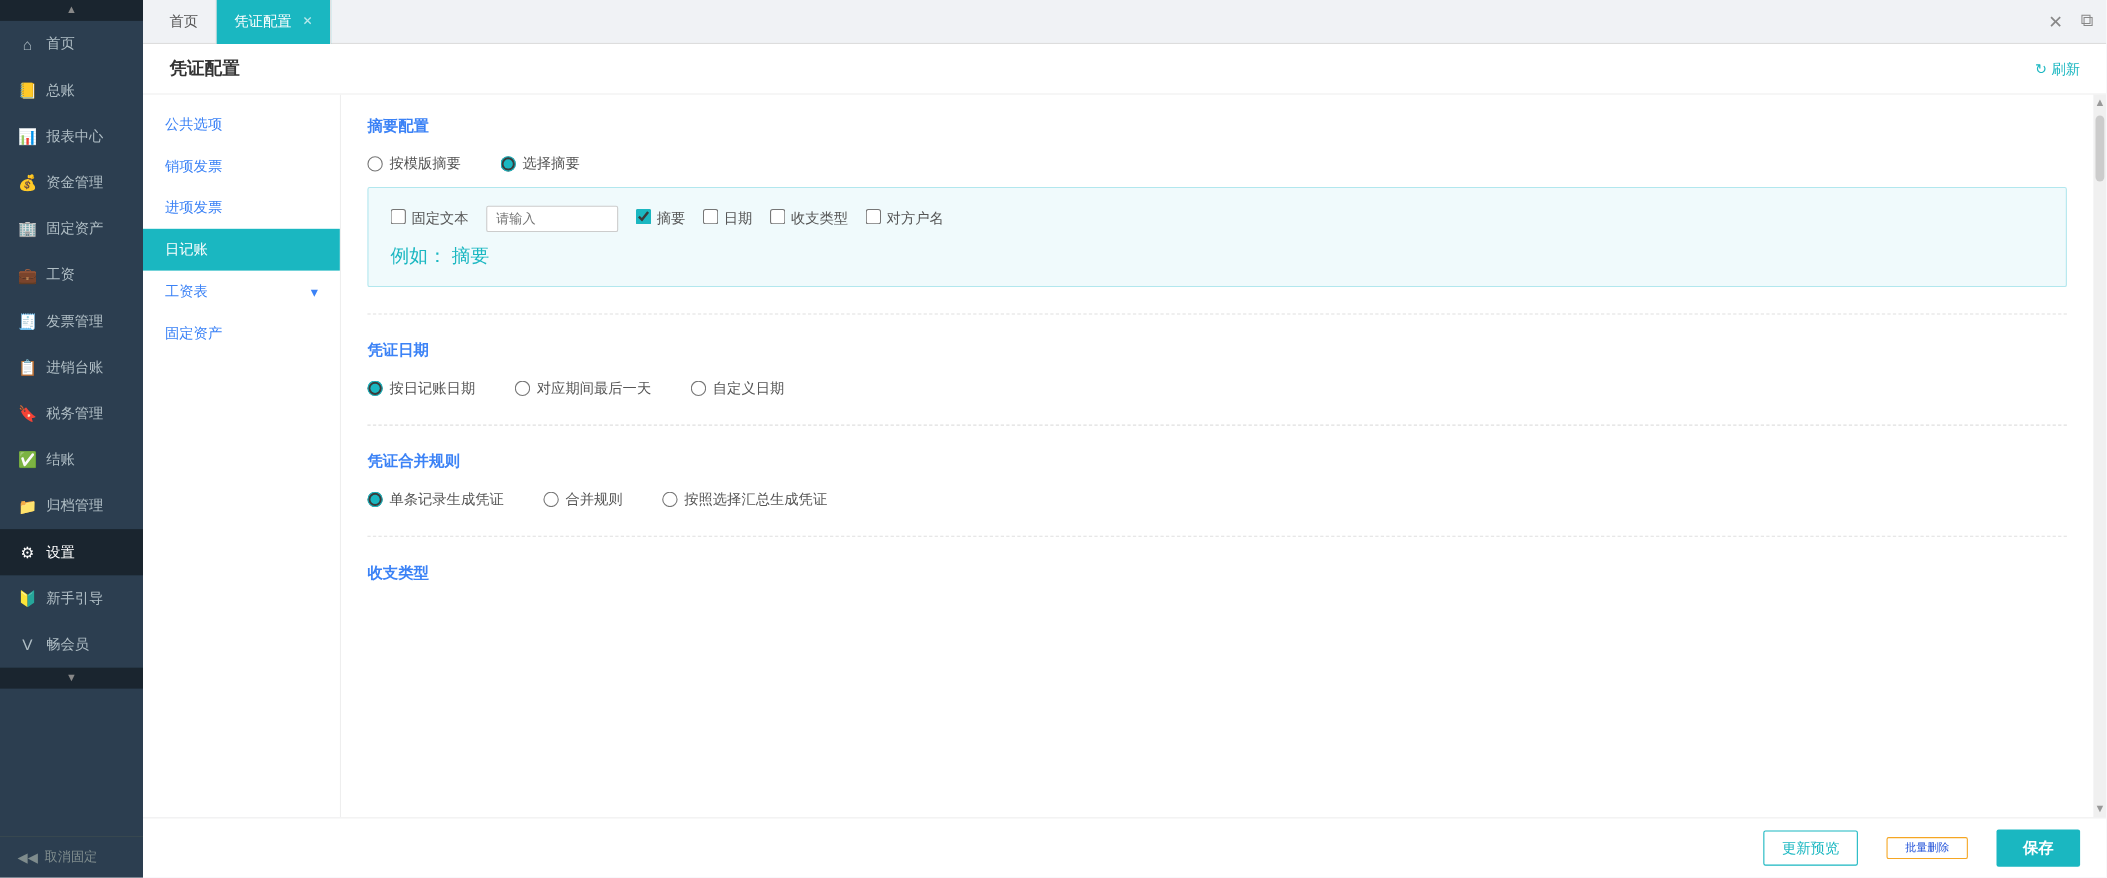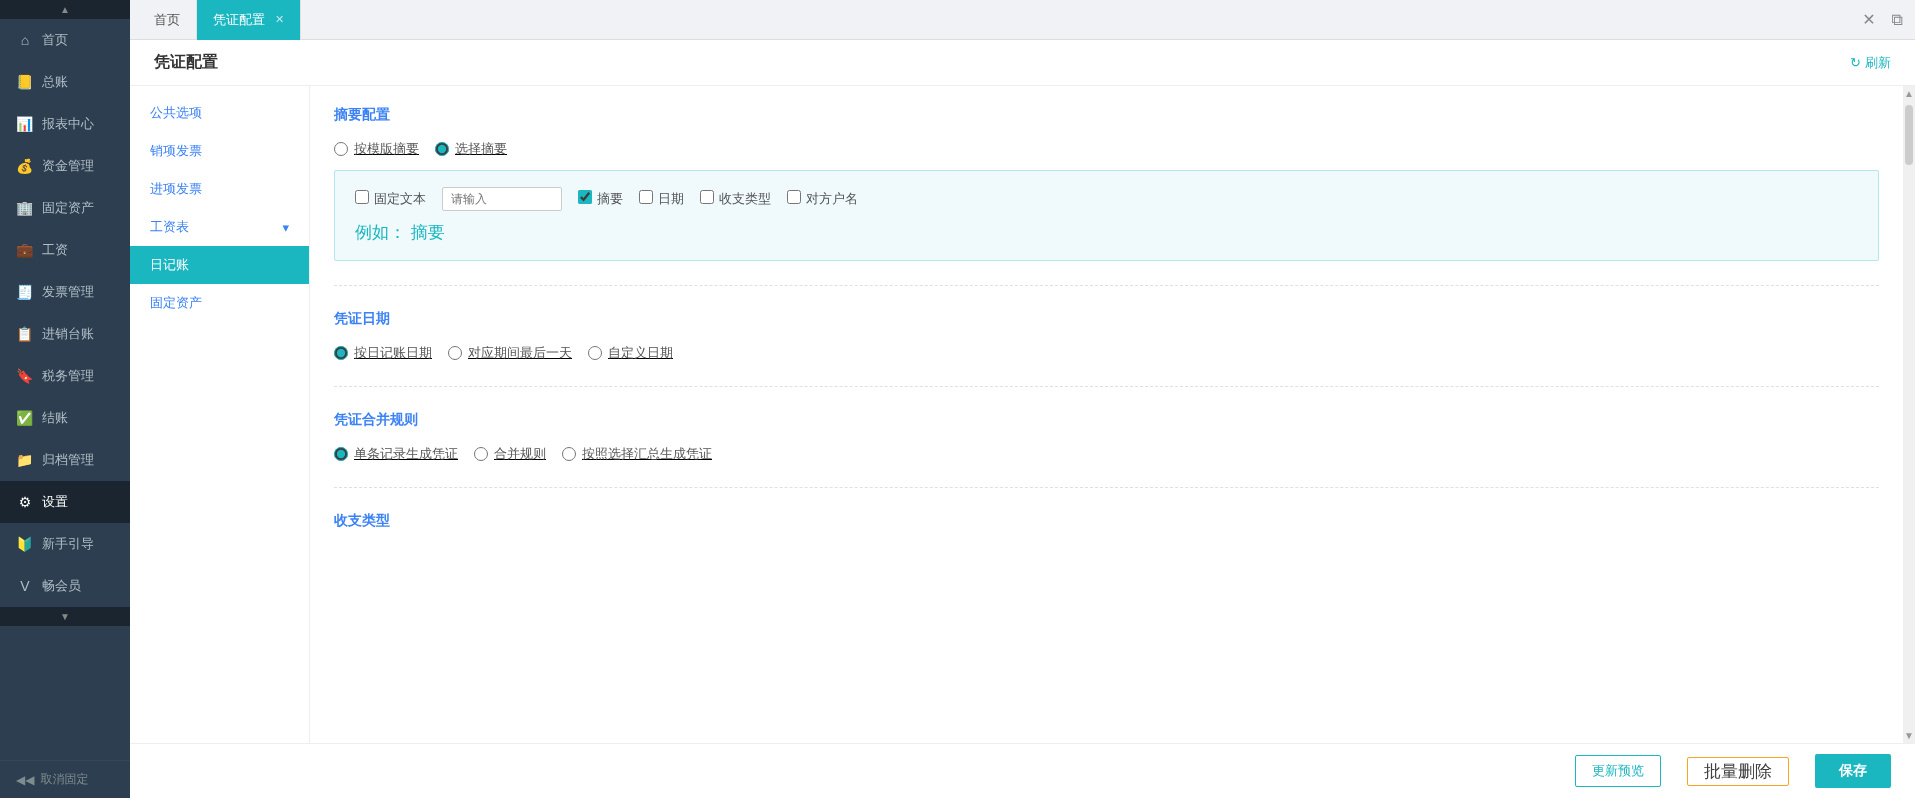--- a/index.html
+++ b/index.html
@@ -183,23 +183,22 @@
       font-size: 14px;
       font-weight: bold;
       color: #3b82f6;
       margin-bottom: 16px;
     }
 
     
     .radio-group {
       display: flex;
       align-items: flex-end;
-      gap: 16px;
+      gap: 36px;
       flex-wrap: wrap;
-      text-decoration: underline;
     }
     .radio-item {
       display: flex;
       align-items: center;
       gap: 6px;
       cursor: pointer;
       color: #555;
       font-size: 13px;
     }
     .radio-input {
@@ -265,26 +264,26 @@
       border: 1px solid #1ab7c1;
       color: #1ab7c1;
       background: #fff;
       padding: 6px 16px;
       border-radius: 2px;
       cursor: pointer;
       font-size: 13px;
     }
     .btn-danger-outline {
       border: 1px solid #f5a623;
-      color: #404040;
+      color: #1d4ed8;
       background: #fff;
       padding: 2px 16px;
       border-radius: 2px;
       cursor: pointer;
-      font-size: 17px;
+      font-size: 10px;
     }
     .btn-primary {
       background: #1ab7c1;
       color: #fff;
       border: none;
       padding: 8px 24px;
       border-radius: 2px;
       cursor: pointer;
       font-size: 14px;
       font-weight: bold;
@@ -419,26 +418,26 @@
       <div class="left-nav">
         <div class="left-nav-item">
           <span>公共选项</span>
         </div>
         <div class="left-nav-item">
           <span>销项发票</span>
         </div>
         <div class="left-nav-item">
           <span>进项发票</span>
         </div>
+        <div class="left-nav-item active">
+          <span>日记账</span>
+        </div>
         <div class="left-nav-item">
           <span>工资表</span>
           <span>▾</span>
-        </div>
-        <div class="left-nav-item active">
-          <span>日记账</span>
         </div>
         <div class="left-nav-item">
           <span>固定资产</span>
         </div>
       </div>
 
       <div class="right-content">
 
         <div class="section">
           <div class="section-title">摘要配置</div>

